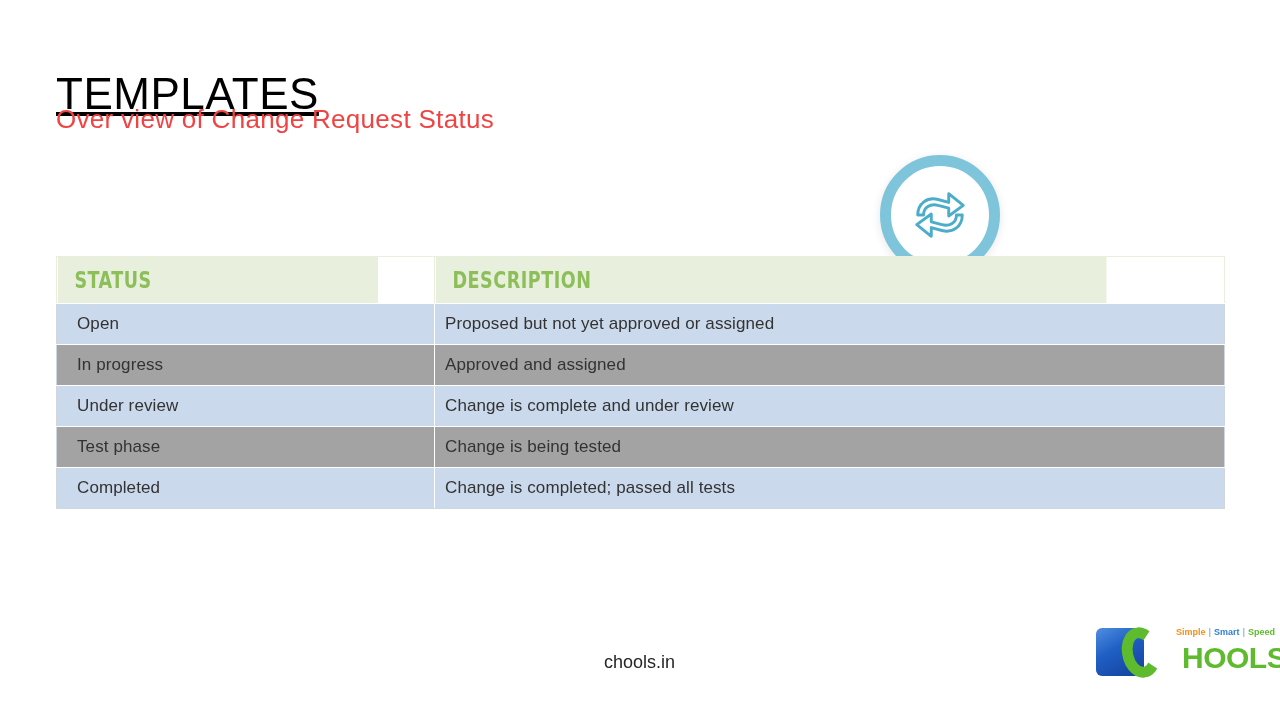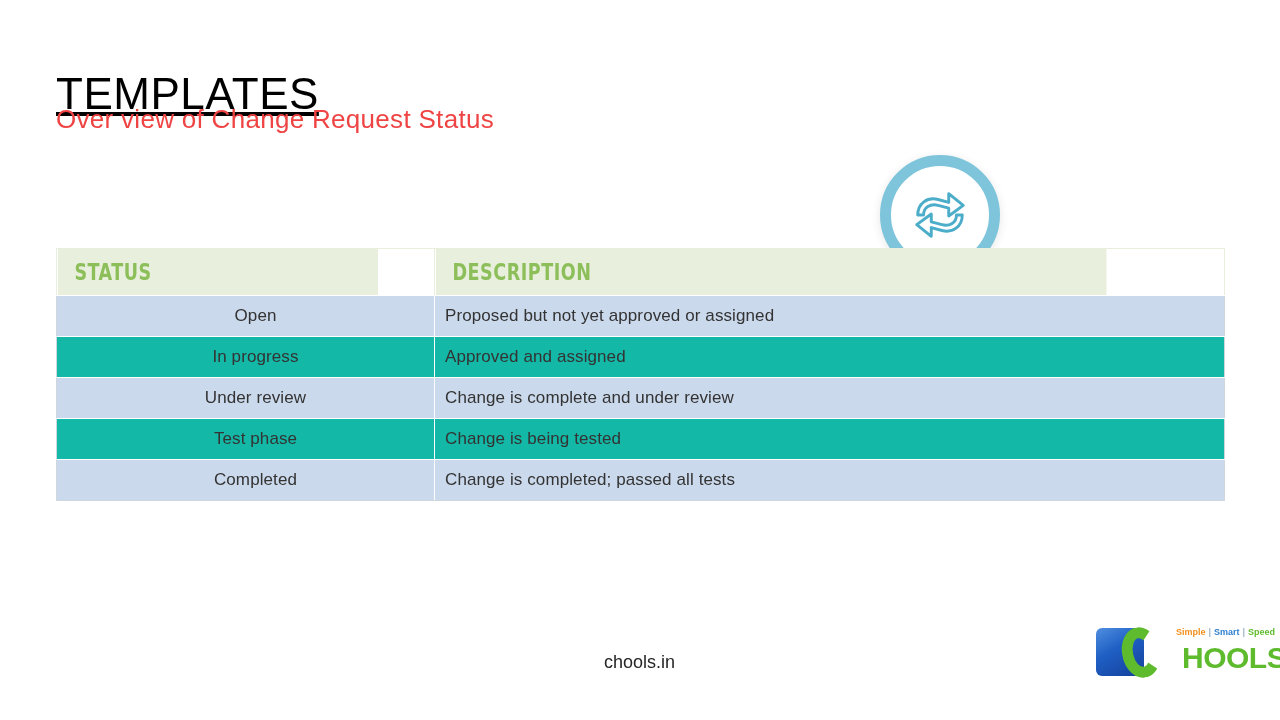--- a/index.html
+++ b/index.html
@@ -55,21 +55,21 @@
     align-items: center;
     justify-content: center;
     z-index: 5;
   }
   .badge svg { display: block; }
 
   
   .data-table {
     position: absolute;
     left: 56px;
-    top: 248px;
+    top: 256px;
     width: 1168px;
     border-collapse: collapse;
     table-layout: fixed;
     z-index: 8;
   }
   .data-table th,
   .data-table td {
     text-align: left;
     vertical-align: middle;
     padding: 0 0 0 20px;
@@ -94,22 +94,22 @@
   }
 
   .data-table tbody td {
     height: 41px;
     font-size: 17px;
     font-weight: 400;
     color: #333333;
     letter-spacing: 0.1px;
   }
   .data-table tbody tr.row-odd  td { background: #cbd9ec; }
-  .data-table tbody tr.row-even td { background: #14b8a6; }
-  .data-table tbody tr td:first-child { border-left-color: #cfd6de; text-align: center; }
+  .data-table tbody tr.row-even td { background: #a3a3a3; }
+  .data-table tbody tr td:first-child { border-left-color: #cfd6de; }
   .data-table tbody tr td:last-child  { border-right-color: #cfd6de; padding-left: 10px; }
   .data-table tbody tr:last-child td  { border-bottom-color: #cfd6de; margin-top: 24px; }
   .data-table tbody td + td { border-left-color: #cfd6de; }
   .data-table thead th + th { border-left-color: #cfd6de; }
 
   
   .footer-url {
     position: absolute;
     left: 604px;
     top: 652px;

